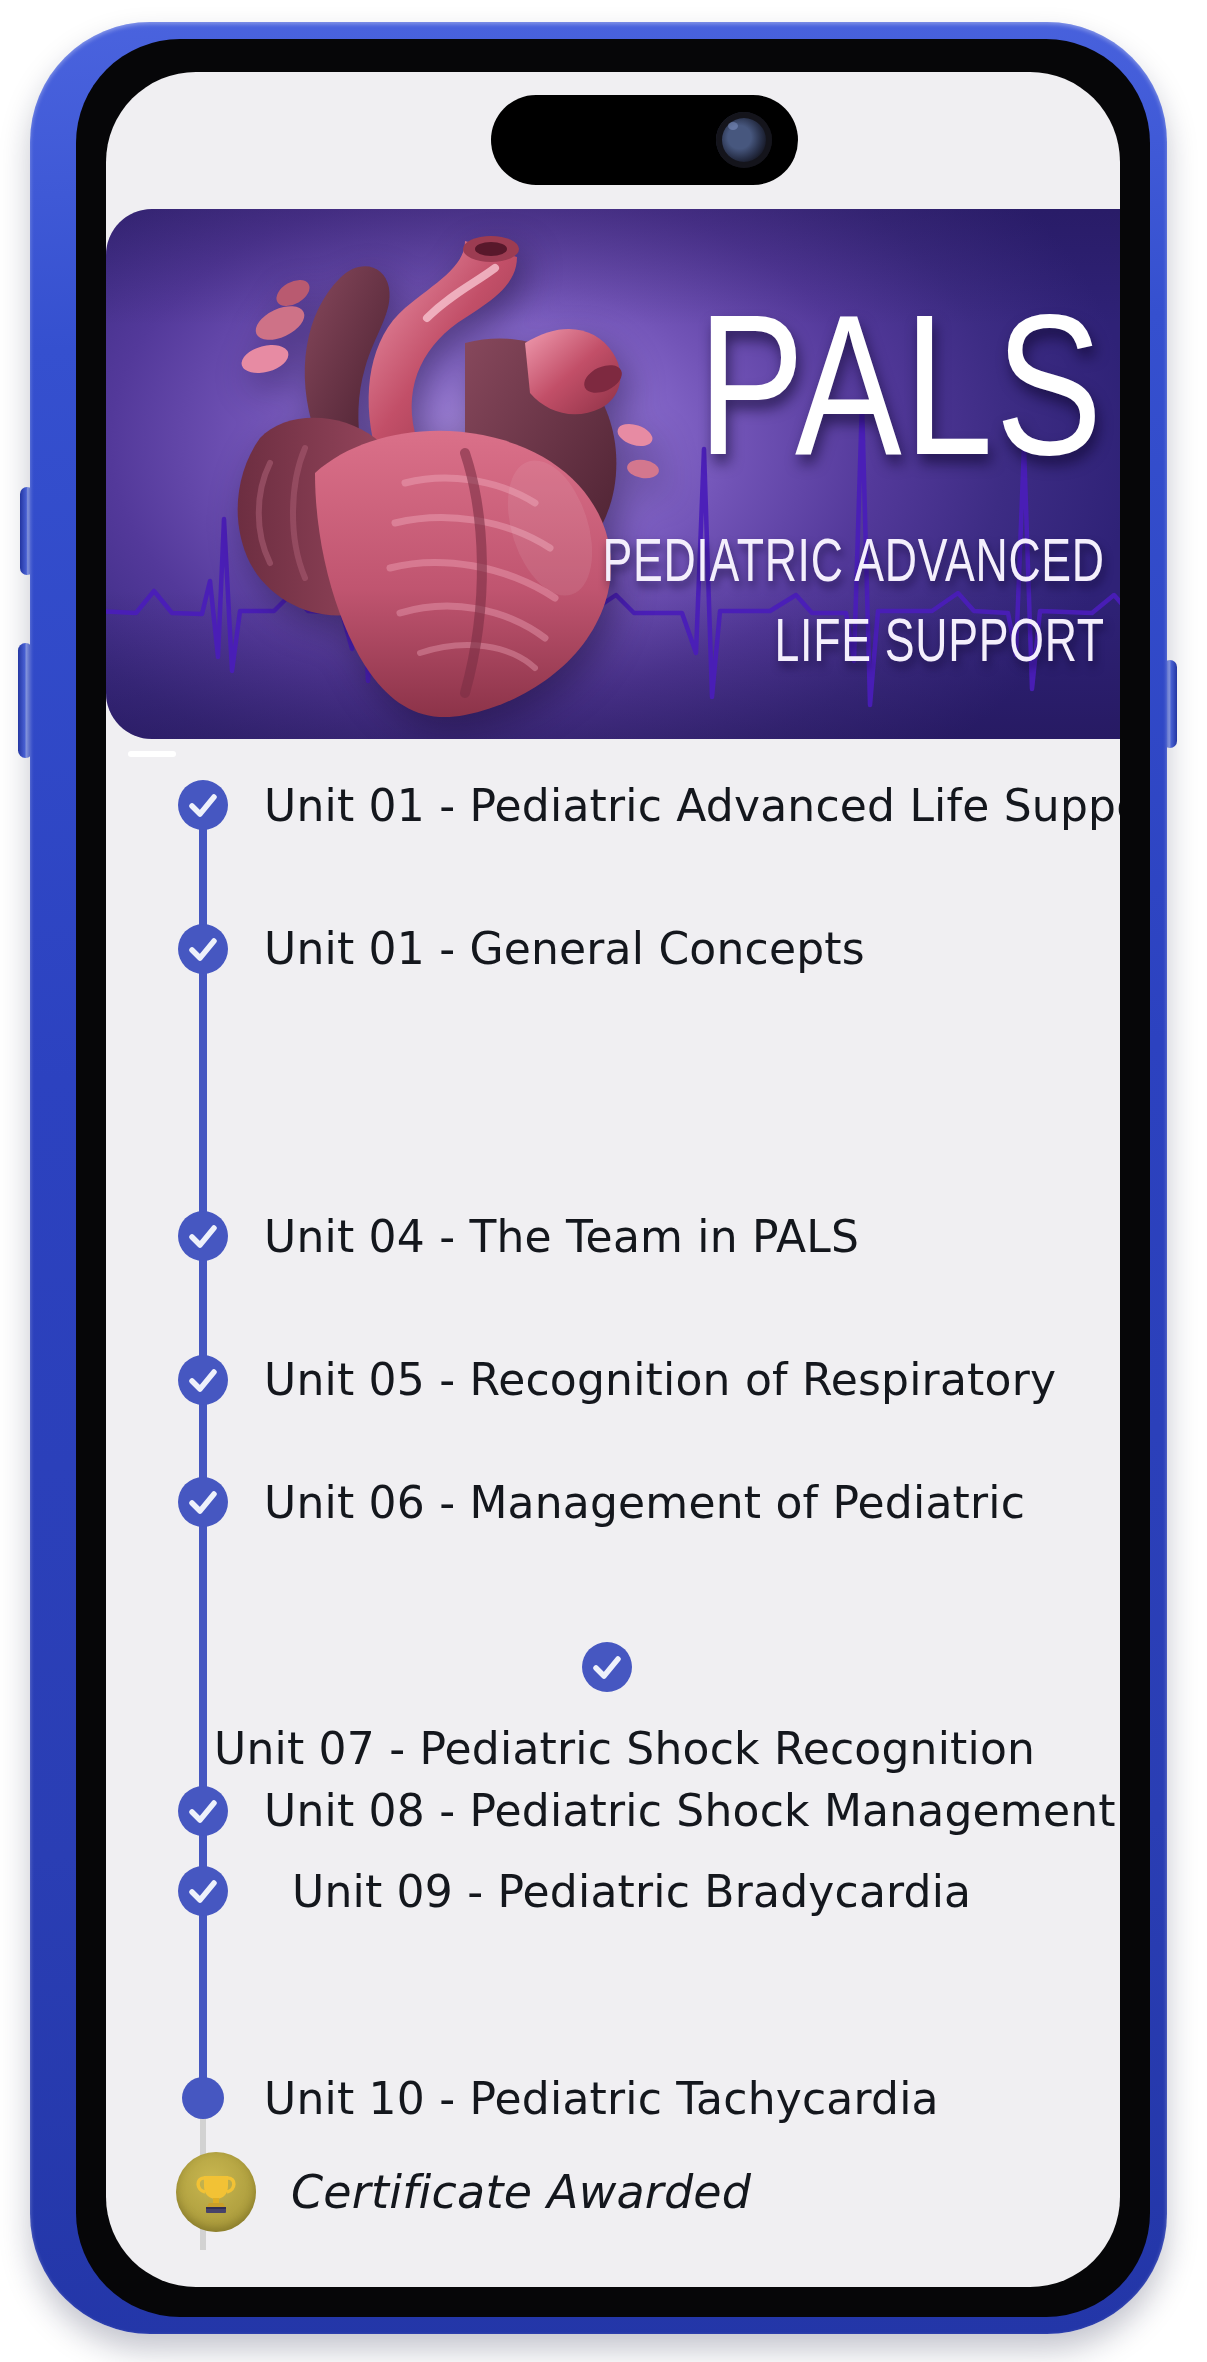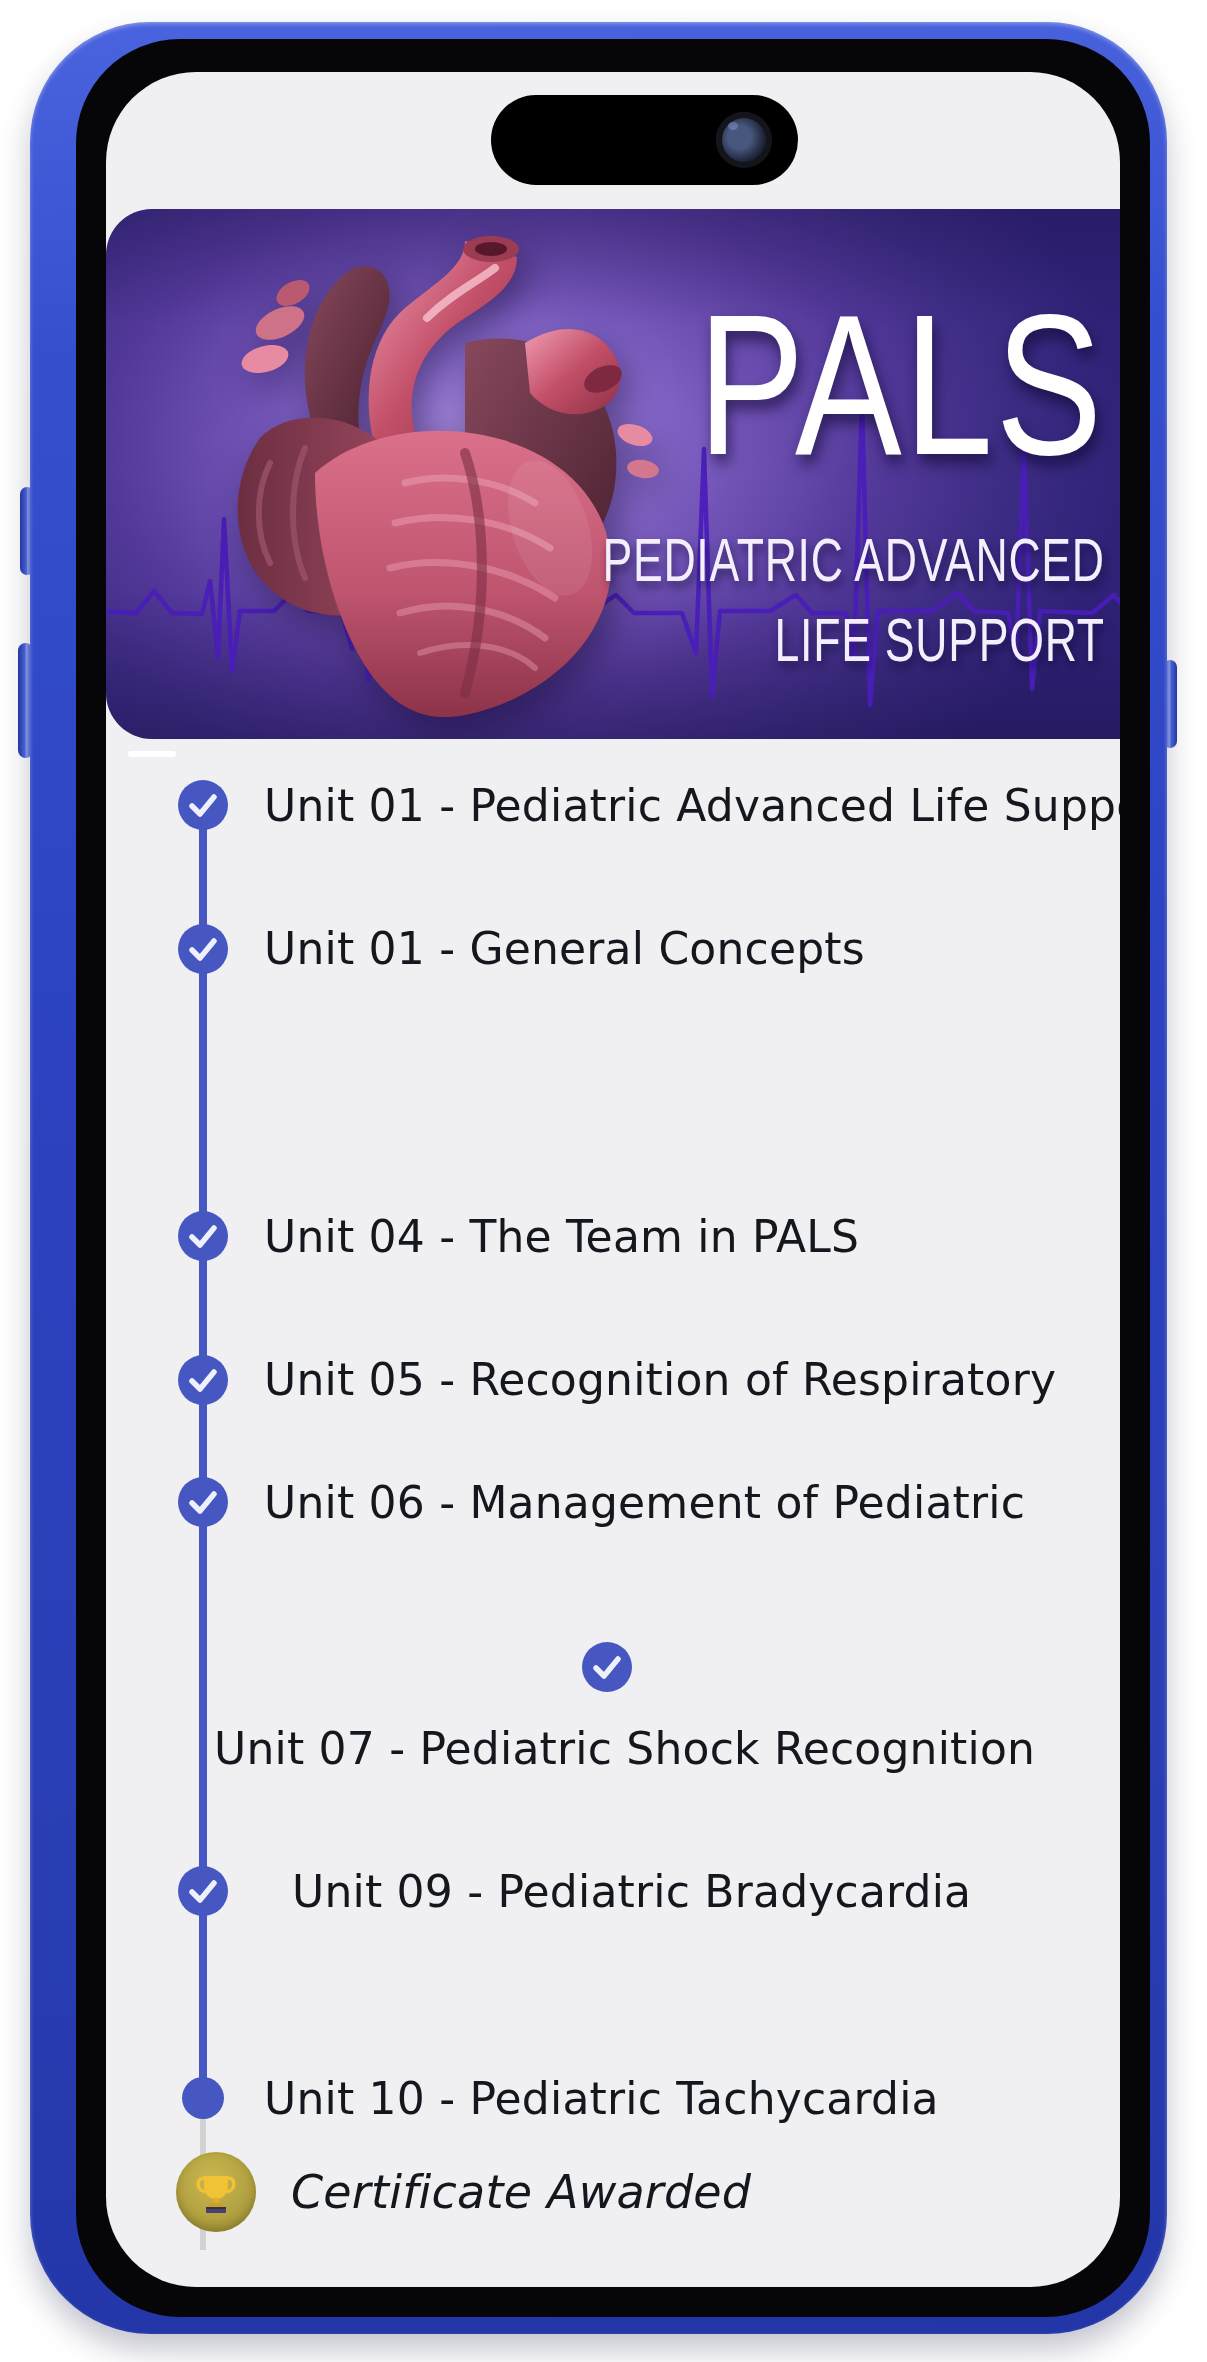--- a/index.html
+++ b/index.html
@@ -206,20 +206,31 @@
     <span class="tl-marker">
       <span class="marker-check">
         <svg width="50" height="50" viewBox="0 0 50 50">
           <polyline points="14,26 22,34 36,17" fill="none" stroke="#eef1fb" stroke-width="5.5" stroke-linecap="round" stroke-linejoin="round"></polyline>
         </svg>
       </span>
 
     </span>
     <span class="tl-label">Unit 07 - Pediatric Shock Recognition</span>
   </div>
+            <div class="tl-row completed" style="top: 1005.9px;">
+    <span class="tl-marker">
+      <span class="marker-check">
+        <svg width="50" height="50" viewBox="0 0 50 50">
+          <polyline points="14,26 22,34 36,17" fill="none" stroke="#eef1fb" stroke-width="5.5" stroke-linecap="round" stroke-linejoin="round"></polyline>
+        </svg>
+      </span>
+
+    </span>
+    <span class="tl-label">Unit 08 - Pediatric Shock Management</span>
+  </div>
             <div class="tl-row completed" style="top: 1086px; gap: 28px;">
     <span class="tl-marker">
       <span class="marker-check">
         <svg width="50" height="50" viewBox="0 0 50 50">
           <polyline points="14,26 22,34 36,17" fill="none" stroke="#eef1fb" stroke-width="5.5" stroke-linecap="round" stroke-linejoin="round"></polyline>
         </svg>
       </span>
 
     </span>
     <span class="tl-label">Unit 09 - Pediatric Bradycardia</span>

